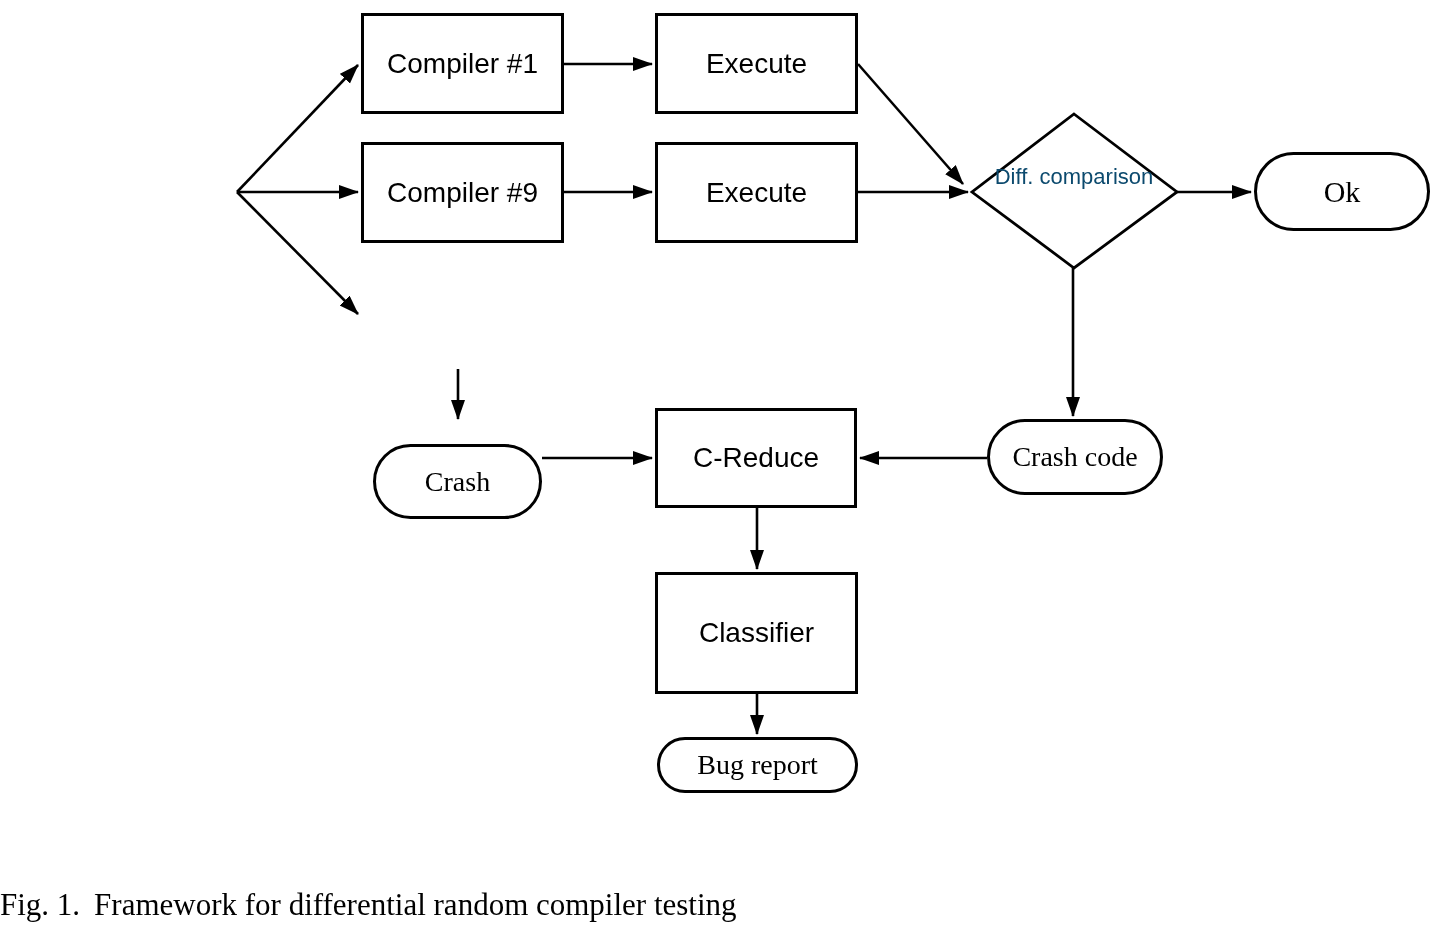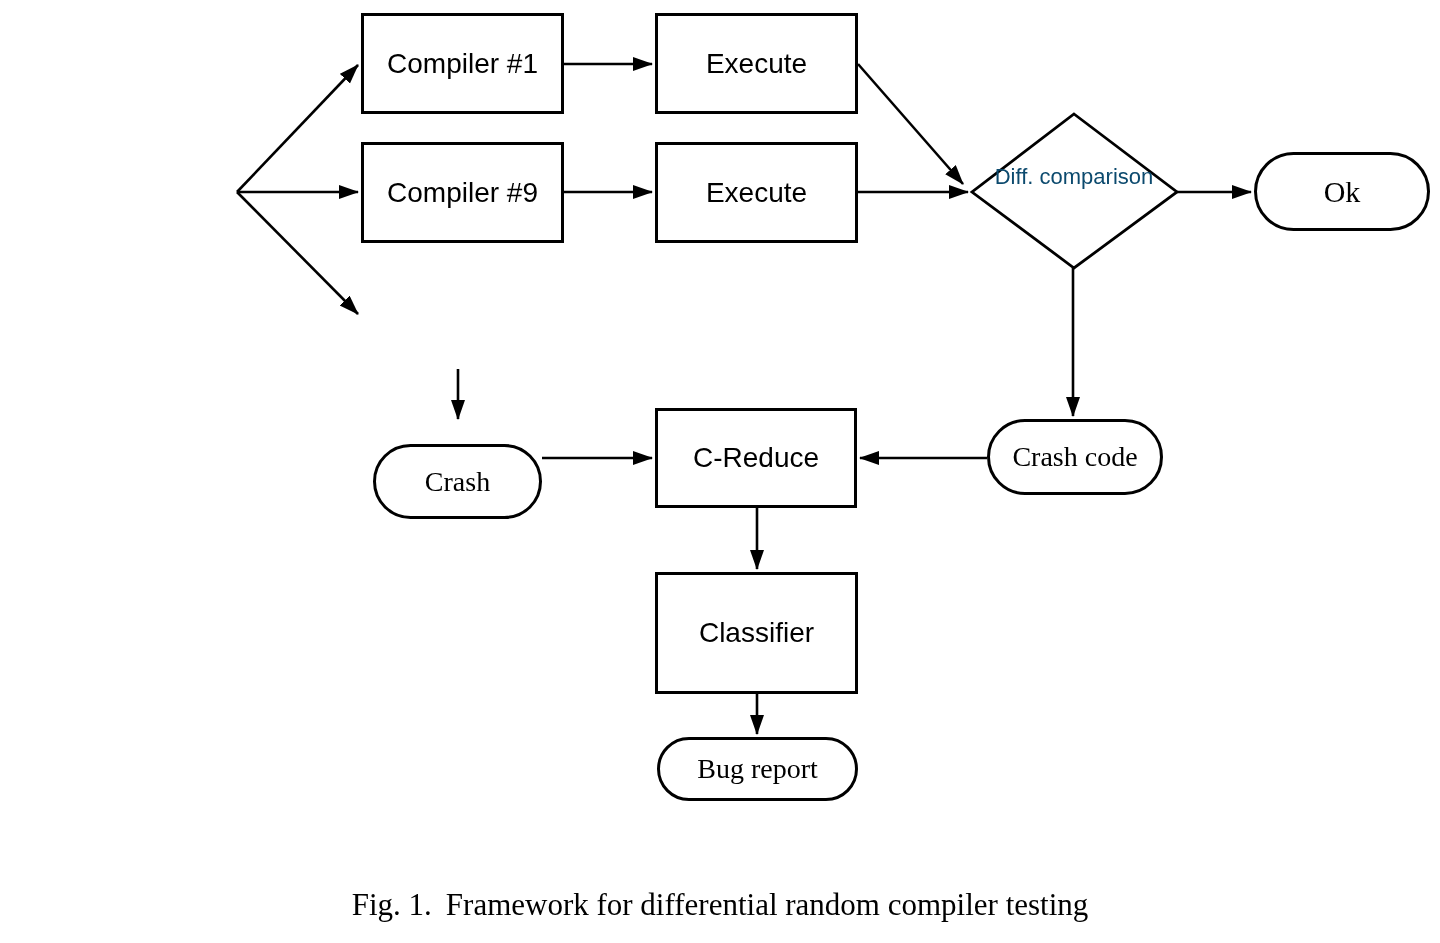--- a/index.html
+++ b/index.html
@@ -38,21 +38,21 @@
     background: transparent;
     font-size: 22px;
     line-height: 28px;
     color: #0c4a6e;
   }
   .caption {
     position: absolute;
     left: 0;
     top: 884px;
     width: 1440px;
-    text-align: center;
+    text-align: left;
     font-family: "Liberation Serif", "DejaVu Serif", serif;
     font-size: 31px;
     line-height: 42px;
     color: #000000;
   }
   .caption .fig-label { margin-right: 14px; }
 </style>
 </head>
 <body>
 
@@ -101,19 +101,19 @@
   <div class="node stadium" style="left:1254px; top:152px; width:176px; height:79px; font-size:30px;">Ok</div>
 
   <div class="node stadium" style="left:373px; top:436px; width:169px; height:75px; border-radius:38px;margin-top:8px;">Crash</div>
 
   <div class="node" style="left:655px; top:408px; width:202px; height:100px;">C-Reduce</div>
 
   <div class="node stadium" style="left:987px; top:419px; width:176px; height:76px; border-radius:38px;">Crash code</div>
 
   <div class="node" style="left:655px; top:572px; width:203px; height:122px;">Classifier</div>
 
-  <div class="node stadium" style="left:657px; top:737px; width:201px; height:64px; border-radius:38px;">Bug report</div>
+  <div class="node stadium" style="left:657px; top:737px; width:201px; height:56px; border-radius:38px;">Bug report</div>
 
   <div class="caption">
     <span class="fig-label">Fig. 1.</span><span>Framework for differential random compiler testing</span>
   </div>
 
 </div>
 
 </body></html>

